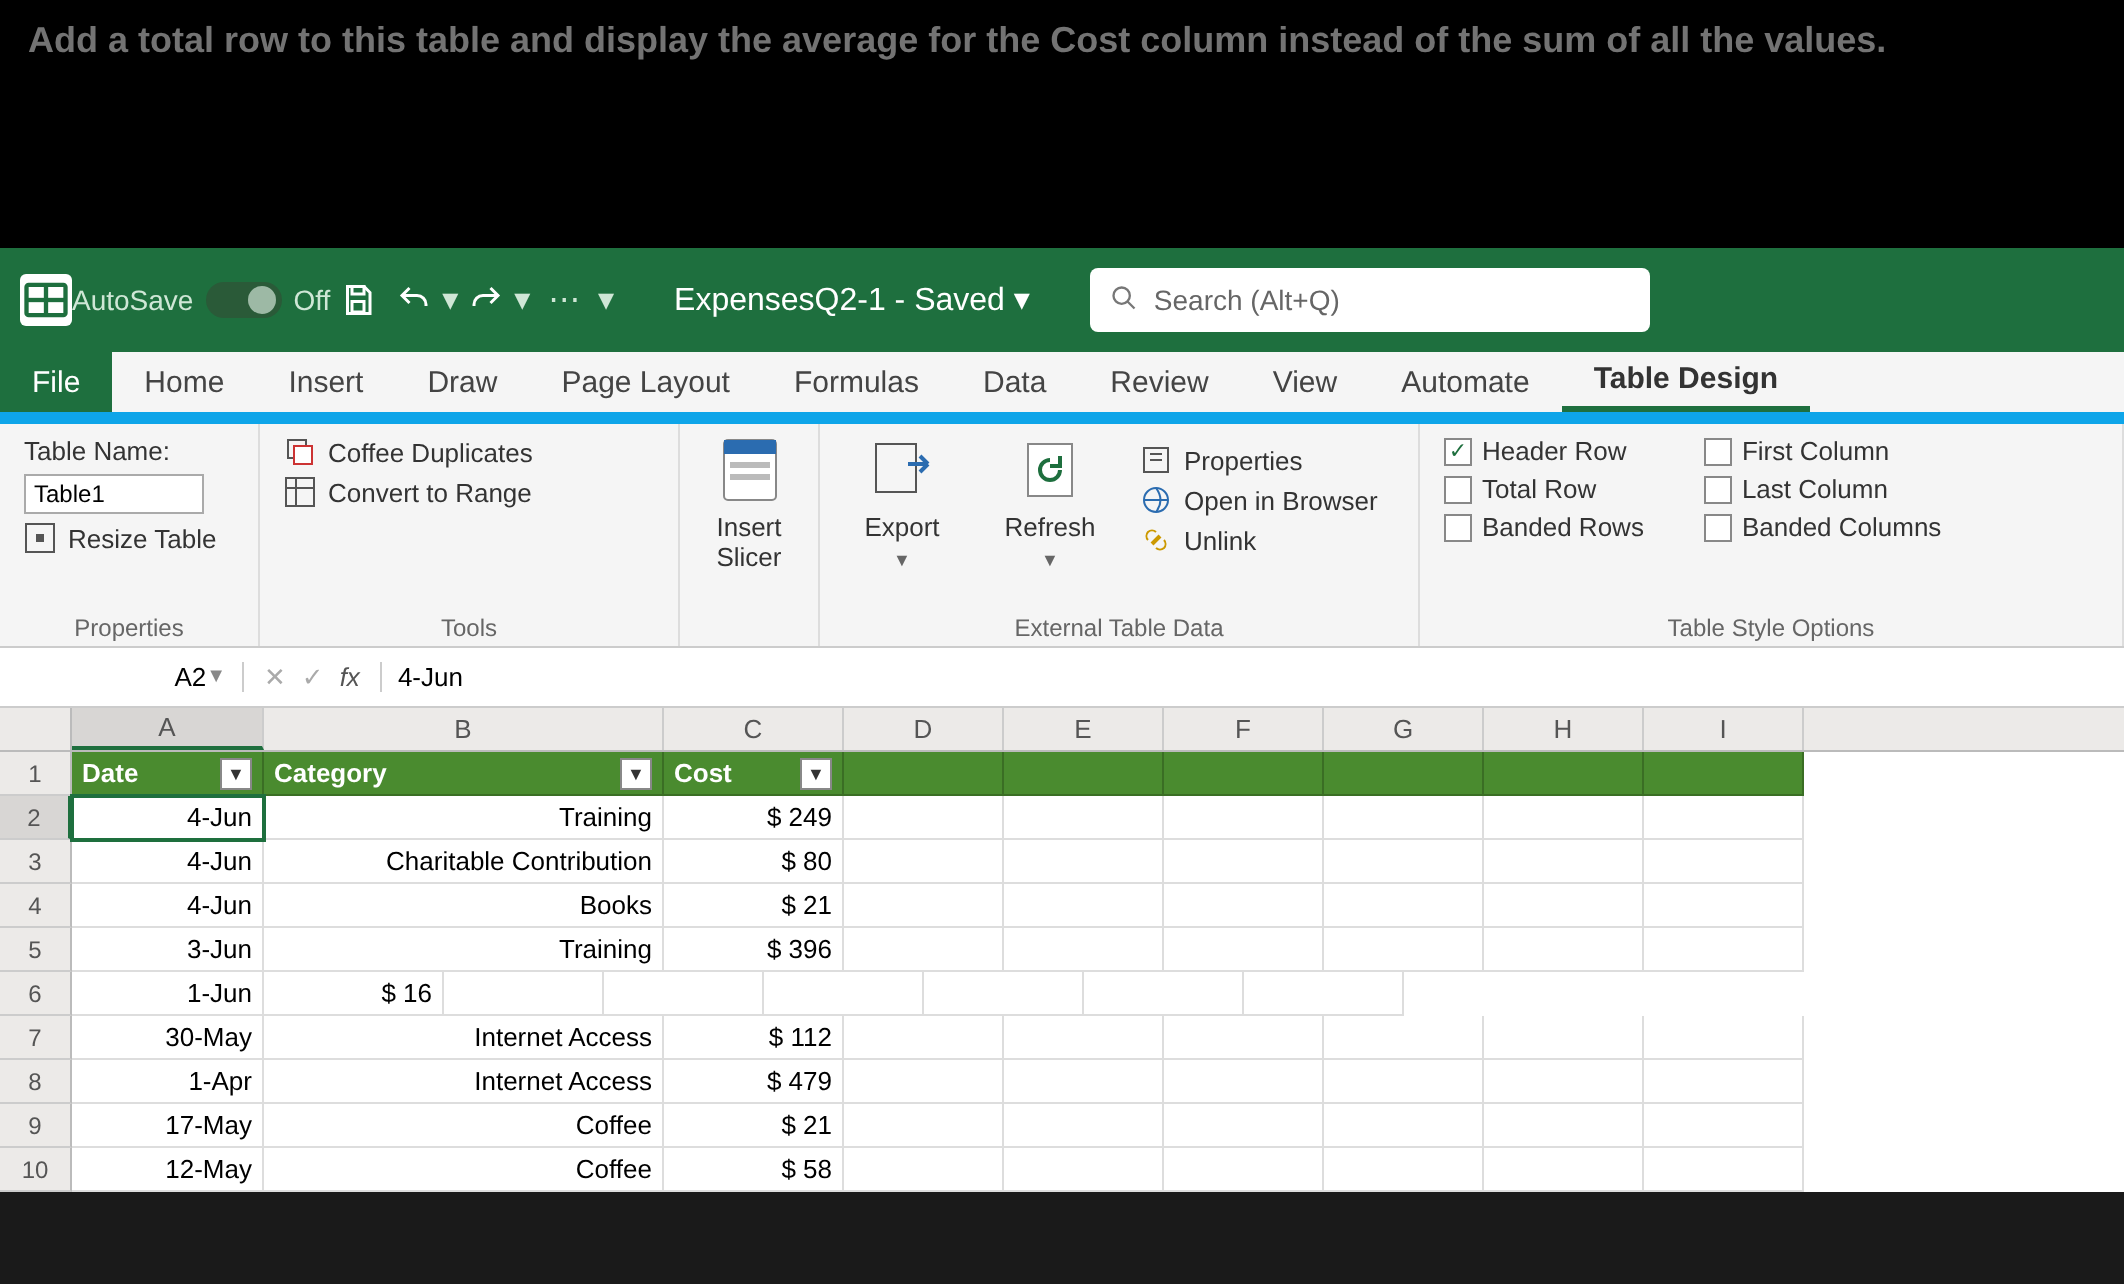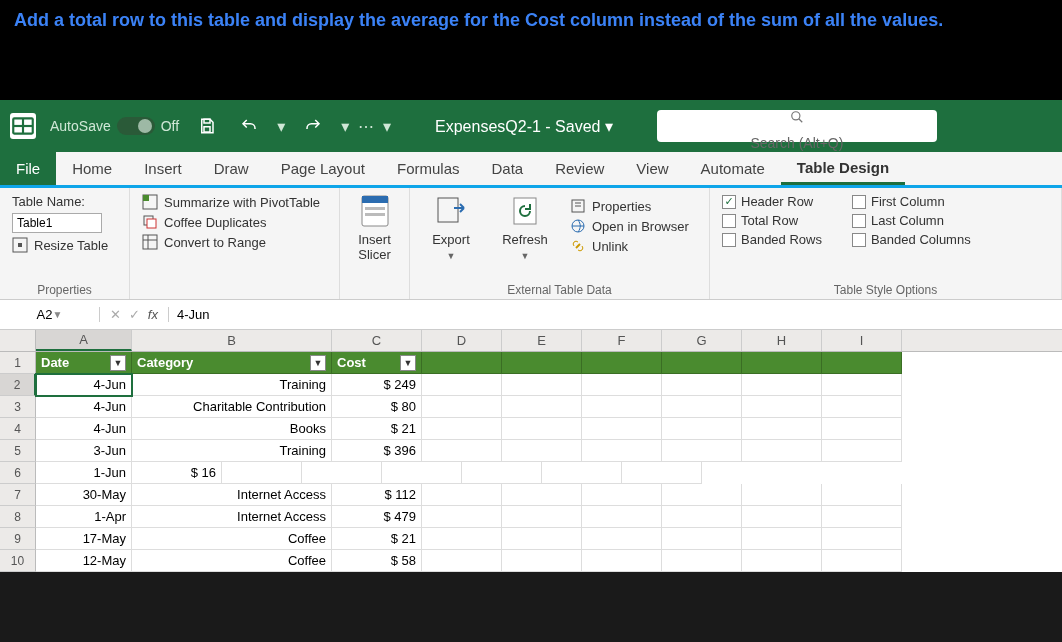--- a/index.html
+++ b/index.html
@@ -1,32 +1,32 @@
 <!DOCTYPE html>
 <html><head>
 <meta charset="utf-8">
 <style>
   * { margin: 0; padding: 0; box-sizing: border-box; font-family: "Segoe UI", Arial, sans-serif; }
   body { background: #1a1a1a; width: 1062px; height: 642px; overflow: hidden; }
 
-  .instruction-bar { background: #000; color: #3b82f6; padding: 10px 14px; font-size: 18px; font-weight: 600; height: 100px; }
-
-  
-  .titlebar { background: #1e6f3e; display: flex; align-items: center; height: 52px; padding: 0 10px; gap: 14px; color: #fff; }
+  .instruction-bar { background: #000; color: #737373; padding: 10px 14px; font-size: 18px; font-weight: 600; height: 124px; }
+
+  
+  .titlebar { background: #1e6f3e; display: flex; align-items: center; height: 52px; padding: 0 10px; color: #fff; }
   .app-icon { width: 26px; height: 26px; background: #fff; border-radius: 3px; display: flex; align-items: center; justify-content: center; color: #1e6f3e; font-weight: 700; font-size: 15px; }
   .autosave { display: flex; align-items: center; gap: 6px; font-size: 14px; color: #cfe7d6; }
   .toggle { width: 38px; height: 18px; background: #2a5a38; border-radius: 9px; position: relative; }
   .toggle::after { content: ""; position: absolute; width: 14px; height: 14px; background: #9db9a5; border-radius: 50%; top: 2px; right: 3px; }
   .qat-btn { width: 28px; height: 28px; display: flex; align-items: center; justify-content: center; color: #fff; border-radius: 3px; }
   .qat-btn svg { width: 18px; height: 18px; }
   .doc-title { font-size: 16px; font-weight: 500; color: #fff; margin-left: 30px; }
-  .search-box { margin-left: 30px; background: #fff; border-radius: 4px; height: 32px; width: 280px; display: flex; align-items: center; padding: 0 10px; gap: 8px; color: #666; font-size: 14px; flex-direction: column; }
-
-  
-  .tabs { background: #f5f5f5; display: flex; height: 36px; border-bottom: 3px solid #0ea5e9; }
+  .search-box { margin-left: 30px; background: #fff; border-radius: 4px; height: 32px; width: 280px; display: flex; align-items: center; padding: 0 10px; gap: 8px; color: #666; font-size: 14px; }
+
+  
+  .tabs { background: #f5f5f5; display: flex; height: 36px; border-bottom: 6px solid #0ea5e9; }
   .tab { padding: 0 16px; display: flex; align-items: center; font-size: 15px; color: #444; cursor: pointer; }
   .tab.file { background: #1e6f3e; color: #fff; }
   .tab.active { border-bottom: 3px solid #1e6f3e; color: #1e6f3e; font-weight: 600; }
   .tab.contextual { color: #333; }
 
   
   .ribbon { background: #f5f5f5; display: flex; height: 112px; border-bottom: 1px solid #ccc; }
   .ribbon-group { border-right: 1px solid #ddd; padding: 6px 12px 2px 12px; display: flex; flex-direction: column; justify-content: space-between; }
   .group-label { font-size: 12px; color: #666; text-align: center; padding-top: 2px; }
   .stackv { display: flex; flex-direction: column; gap: 4px; font-size: 13px; color: #333; }
@@ -34,21 +34,21 @@
   .mini-icon { width: 16px; height: 16px; display: inline-flex; align-items: center; justify-content: center; }
   .mini-icon svg { width: 16px; height: 16px; }
   .tblname-input { width: 90px; height: 20px; font-size: 12px; border: 1px solid #aaa; padding: 0 4px; background: #fff; }
   .big-btn { display: flex; flex-direction: column; align-items: center; gap: 4px; font-size: 13px; color: #333; width: 58px; cursor: pointer; }
   .big-icon { width: 34px; height: 34px; }
   .checkbox-row { display: flex; align-items: center; gap: 5px; font-size: 13px; color: #333; }
   .chk { width: 14px; height: 14px; border: 1px solid #888; background: #fff; display: inline-flex; align-items: center; justify-content: center; font-size: 11px; color: #1e6f3e; }
 
   
   .formula-bar { background: #fff; display: flex; align-items: center; height: 30px; border-bottom: 1px solid #ccc; font-size: 13px; }
-  .name-box { width: 100px; border-right: 1px solid #ccc; padding: 0 8px; display: flex; align-items: center; justify-content: center; }
+  .name-box { width: 122px; border-right: 1px solid #ccc; padding: 0 8px; display: flex; align-items: center; justify-content: flex-end; }
   .name-box .caret { color: #888; font-size: 10px; }
   .fx-controls { display: flex; align-items: center; gap: 8px; padding: 0 10px; color: #888; border-right: 1px solid #ccc; }
   .fx-label { font-style: italic; color: #555; }
   .formula-input { flex: 1; padding: 0 8px; }
 
   
   .grid-area { background: #fff; position: relative; }
   .col-headers { display: flex; height: 22px; background: #eceae8; border-bottom: 1px solid #bbb; font-size: 13px; color: #555; }
   .corner { width: 36px; border-right: 1px solid #bbb; background: #eceae8; }
   .ch { border-right: 1px solid #ccc; display: flex; align-items: center; justify-content: center; }
@@ -152,46 +152,38 @@
       </div>
     </div>
     <div class="group-label">Properties</div>
   </div>
 
   <div class="ribbon-group" style="width:210px">
     <div class="stackv">
       <div class="row">
         <span class="mini-icon">
             <svg viewBox="0 0 16 16">
-              <rect x="1" y="1" width="14" height="14" fill="none" stroke="#555"></rect>
-              <rect x="1" y="1" width="6" height="6" fill="#4a8b2f"></rect>
-            </svg>
-          </span>
-        <span>Summarize with PivotTable</span>
-      </div>
-      <div class="row">
-        <span class="mini-icon">
-            <svg viewBox="0 0 16 16">
               <rect x="2" y="2" width="9" height="9" fill="none" stroke="#555"></rect>
               <rect x="5" y="5" width="9" height="9" fill="#fff" stroke="#c33"></rect>
             </svg>
           </span>
         <span>Coffee Duplicates</span>
       </div>
       <div class="row">
         <span class="mini-icon">
             <svg viewBox="0 0 16 16">
               <rect x="1" y="1" width="14" height="14" fill="none" stroke="#555"></rect>
               <line x1="1" y1="6" x2="15" y2="6" stroke="#555"></line>
               <line x1="6" y1="1" x2="6" y2="15" stroke="#555"></line>
             </svg>
           </span>
         <span>Convert to Range</span>
       </div>
     </div>
+    <div class="group-label">Tools</div>
   </div>
 
   <div class="ribbon-group" style="width:70px;align-items:center">
     <div class="big-btn">
       <span class="big-icon">
         <svg viewBox="0 0 34 34">
             <rect x="4" y="2" width="26" height="30" rx="2" fill="#fff" stroke="#888"></rect>
             <rect x="4" y="2" width="26" height="7" fill="#2b6cb0"></rect>
             <rect x="7" y="13" width="20" height="3" fill="#bbb"></rect>
             <rect x="7" y="19" width="20" height="3" fill="#bbb"></rect>

